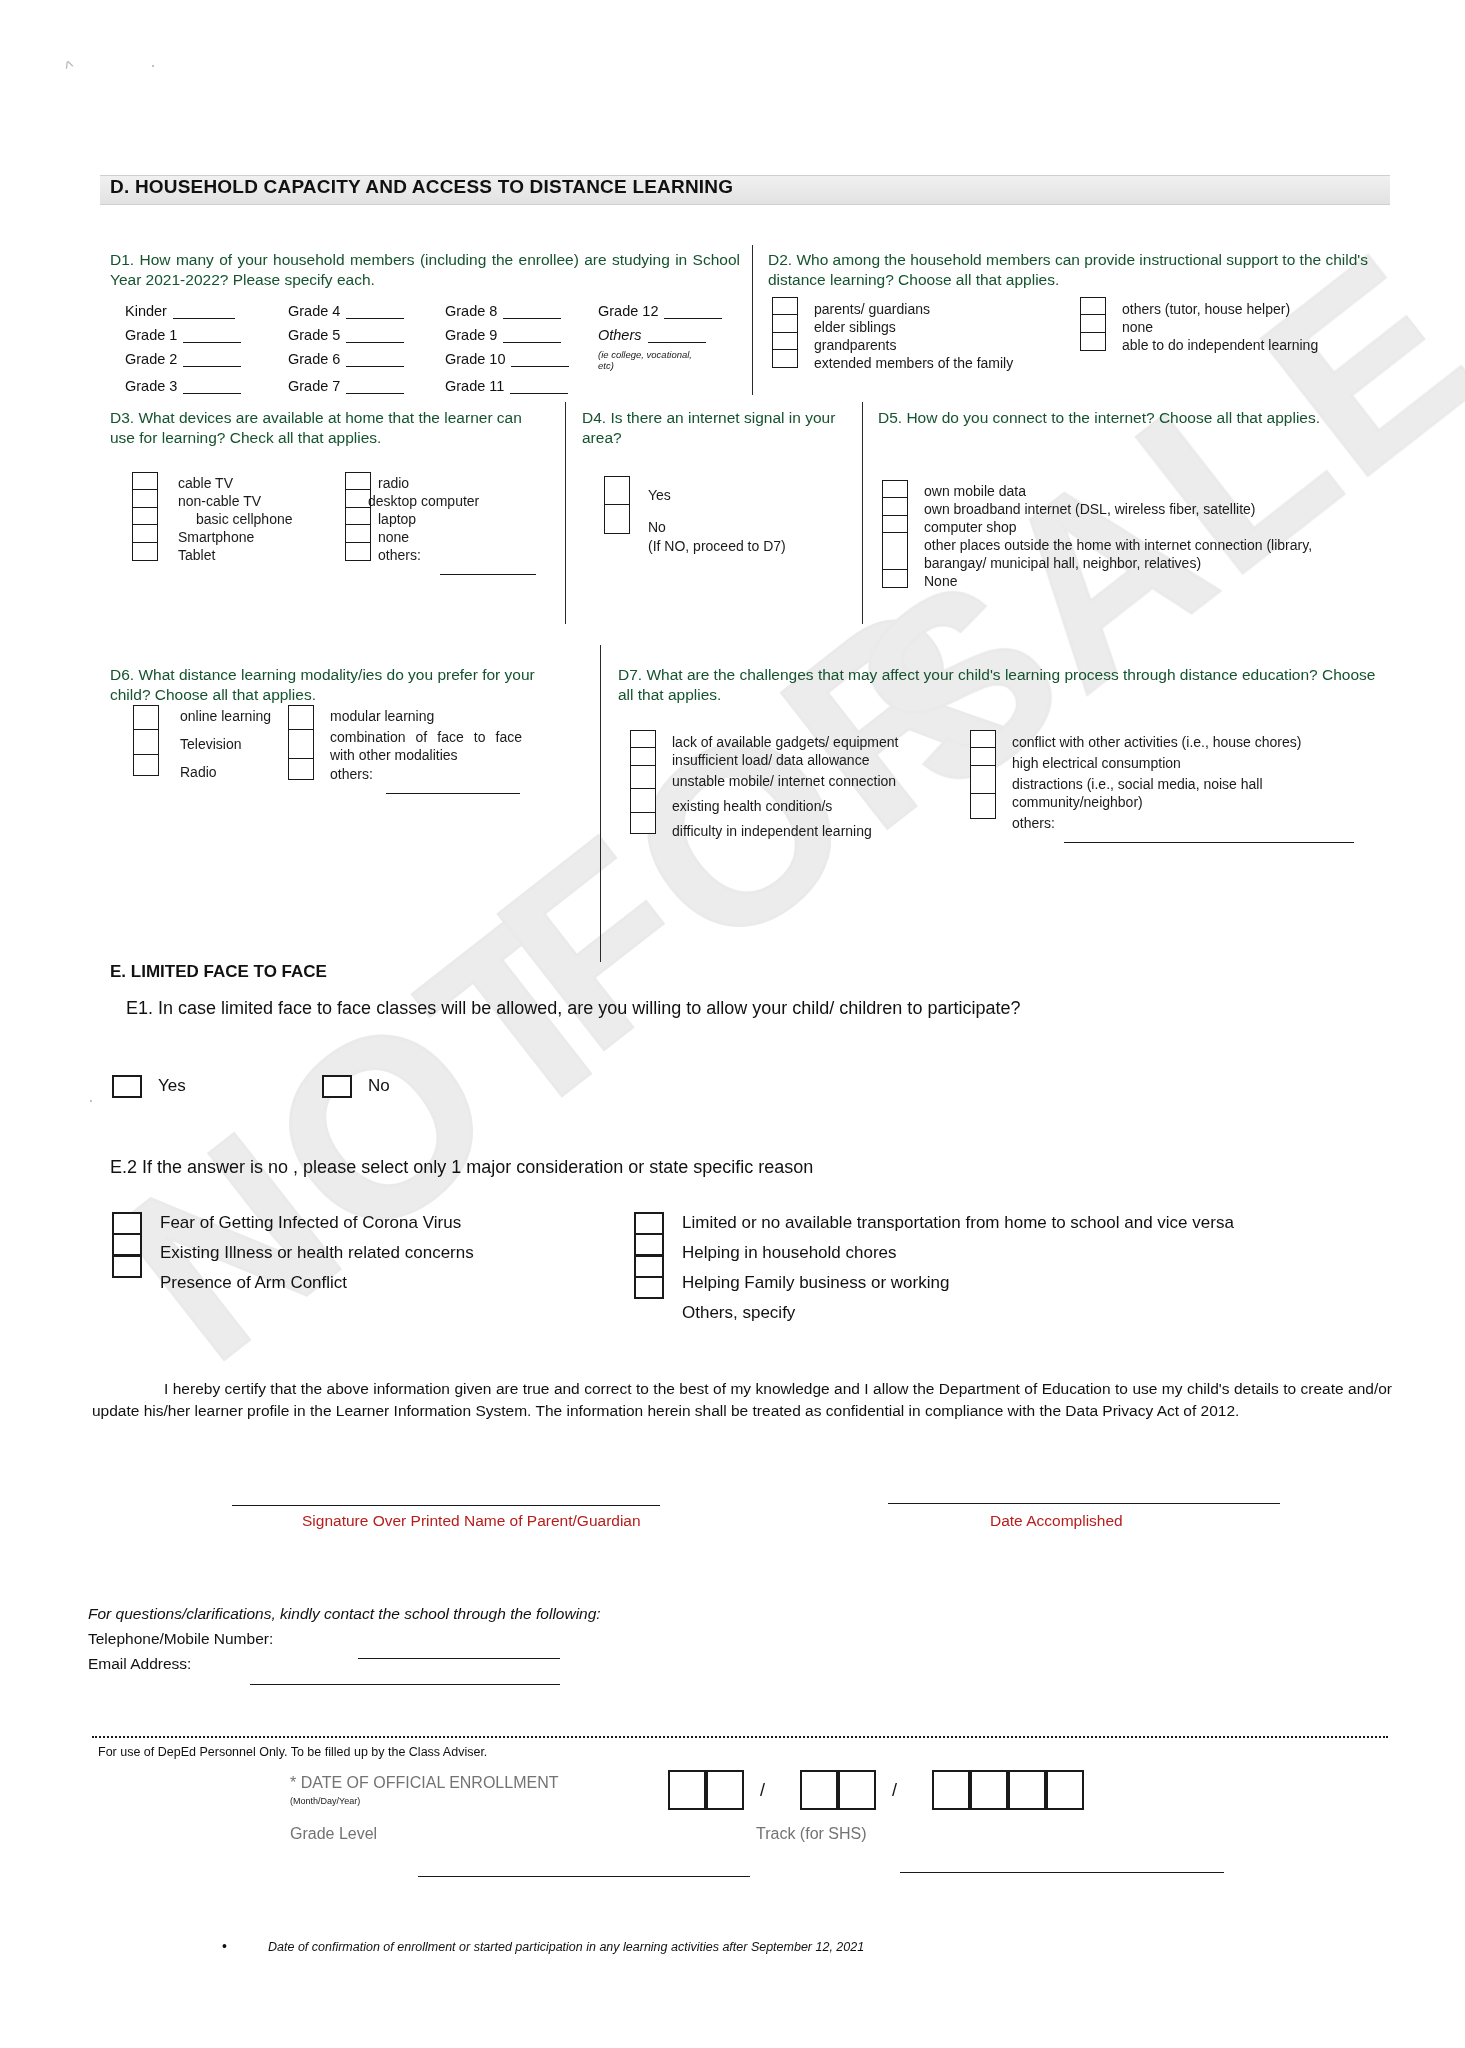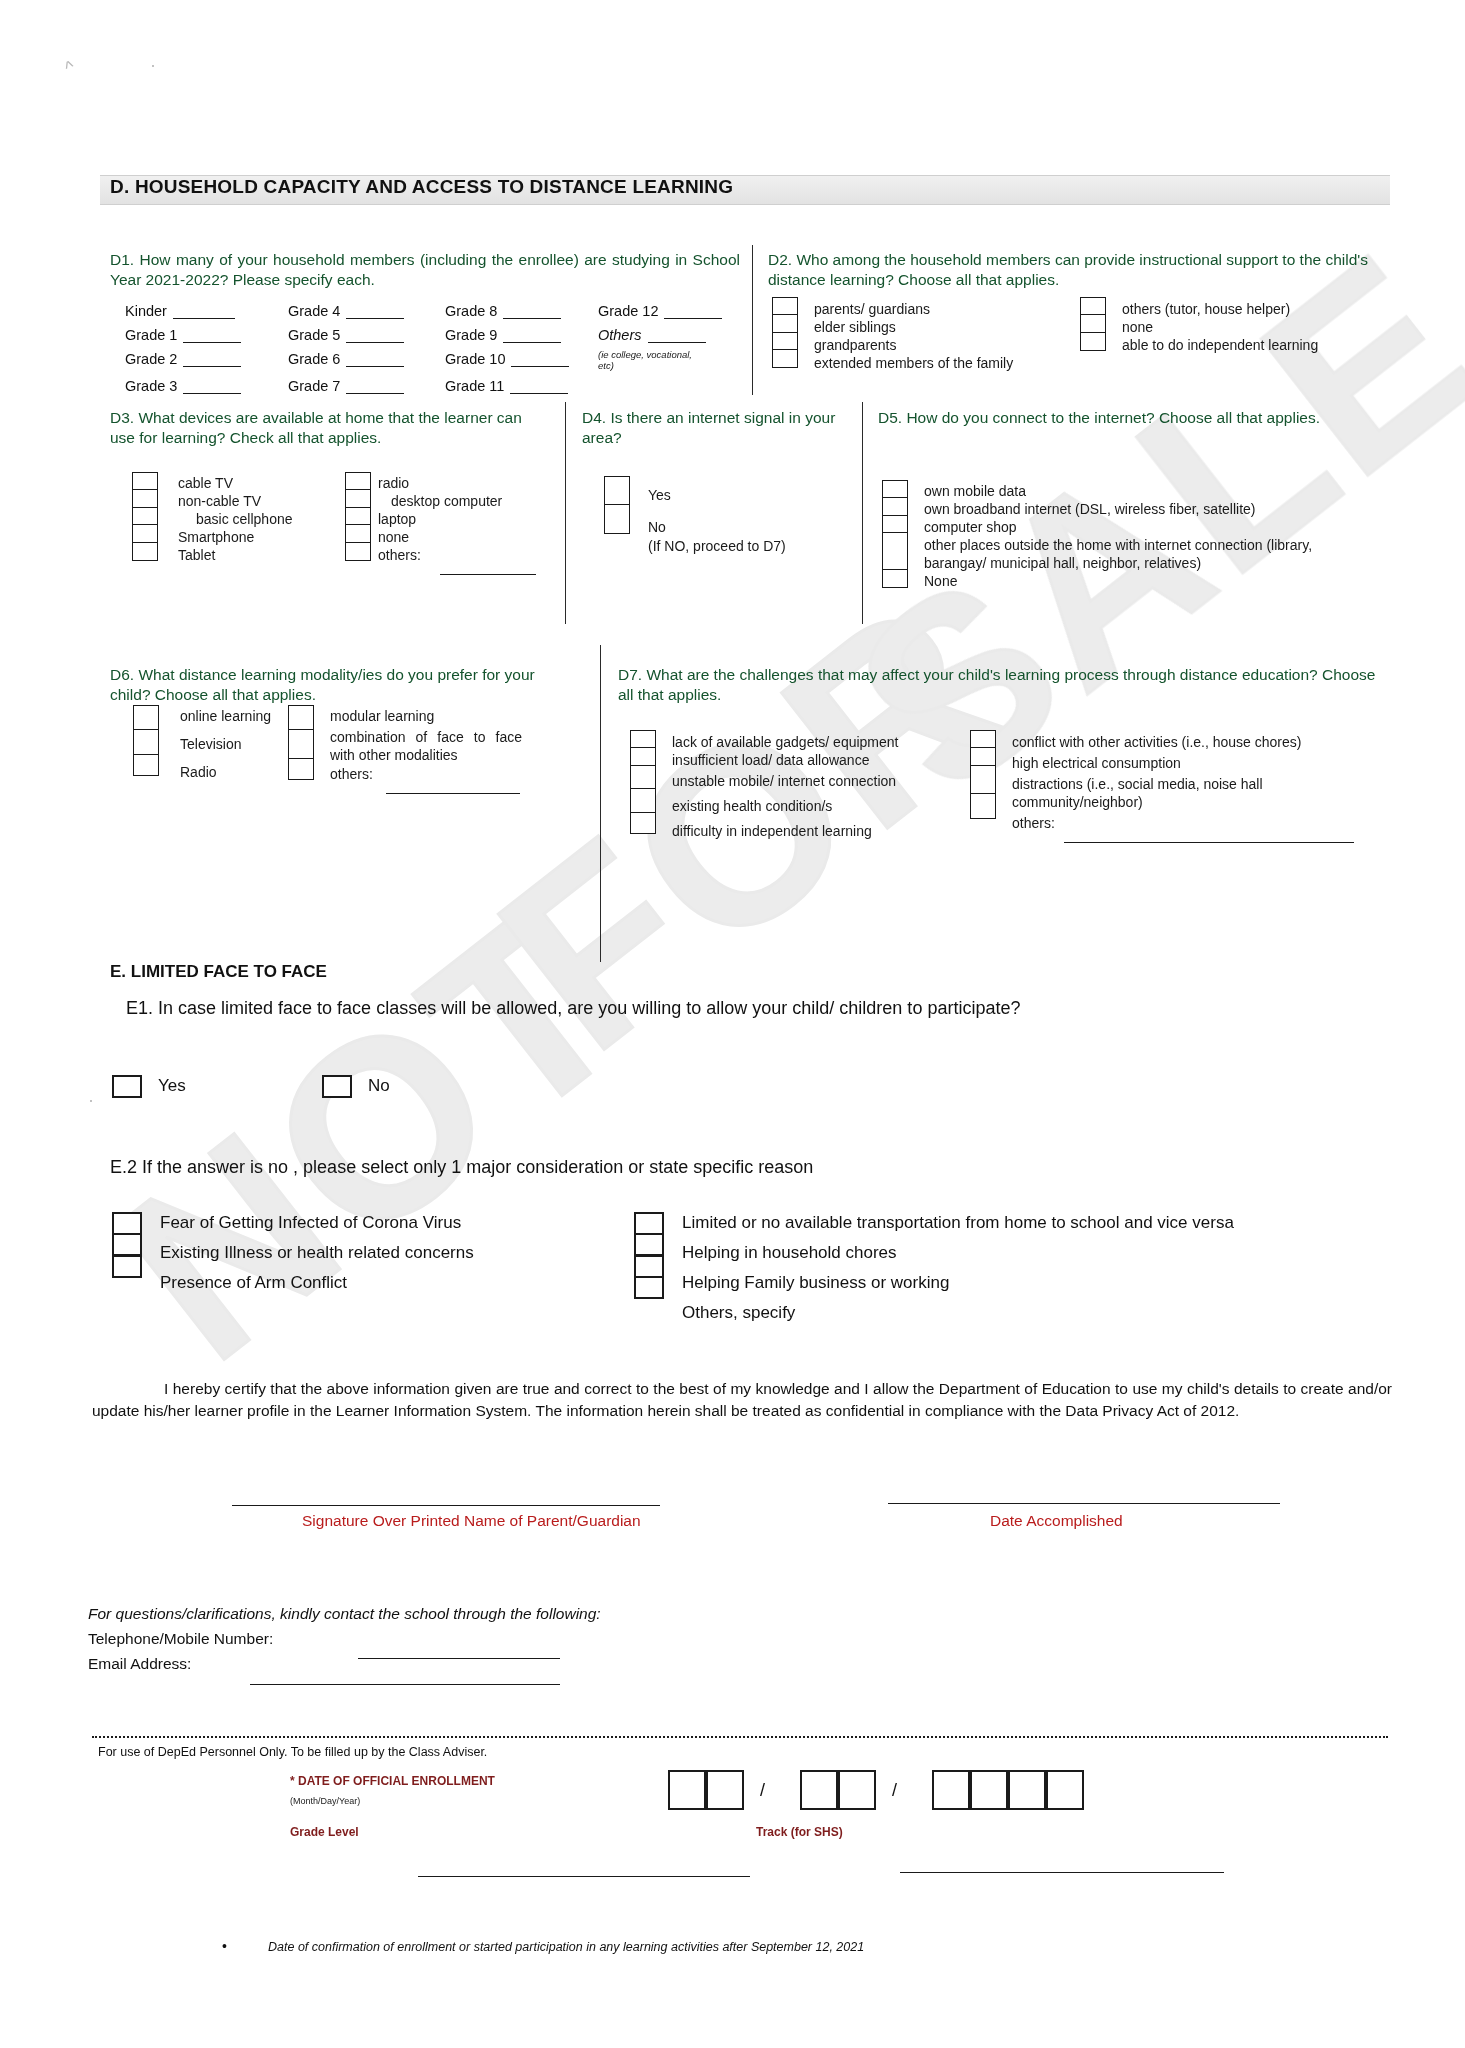--- a/index.html
+++ b/index.html
@@ -188,23 +188,23 @@
     color: #111;
     line-height: 1.5;
   }
   .deped-note {
     position: absolute;
     font-size: 12.5px;
     color: #111;
   }
   .deped-title {
     position: absolute;
-    font-size: 12px;
-    color: #7f1d1d;
-    font-weight: bold;
+    font-size: 16px;
+    color: #737373;
+    font-weight: normal;
   }
   .deped-sub {
     position: absolute;
     font-size: 9px;
     color: #222;
   }
   .dbox {
     position: absolute;
     border: 2px solid #1a1a1a;
     box-sizing: border-box;
@@ -336,21 +336,21 @@
     <div class="abs opt" style="left:178px; top:546px;">Tablet</div>
 
     <div class="abs cb-stack" style="left:345px; top:472px;">
       <span class="cb"></span>
       <span class="cb"></span>
       <span class="cb"></span>
       <span class="cb"></span>
       <span class="cb"></span>
     </div>
     <div class="abs opt" style="left:378px; top:474px;">radio</div>
-    <div class="abs opt" style="left:391px; top:492px;">desktop computer</div>
+    <div class="abs opt" style="left:368px; top:492px;">desktop computer</div>
     <div class="abs opt" style="left:378px; top:510px;">laptop</div>
     <div class="abs opt" style="left:378px; top:528px;">none</div>
     <div class="abs opt" style="left:378px; top:546px;">others:</div>
     <div class="abs ul" style="left:440px; top:560px; width:96px;"></div>
 
     <div class="vrule" style="left:565px; top:402px; height:222px;"></div>
     <div class="vrule" style="left:862px; top:402px; height:222px;"></div>
 
     <div class="abs q" style="left:582px; top:408px; width:270px;">D4. Is there an internet signal in your area?</div>
     <div class="abs cb-stack" style="left:604px; top:476px;">

